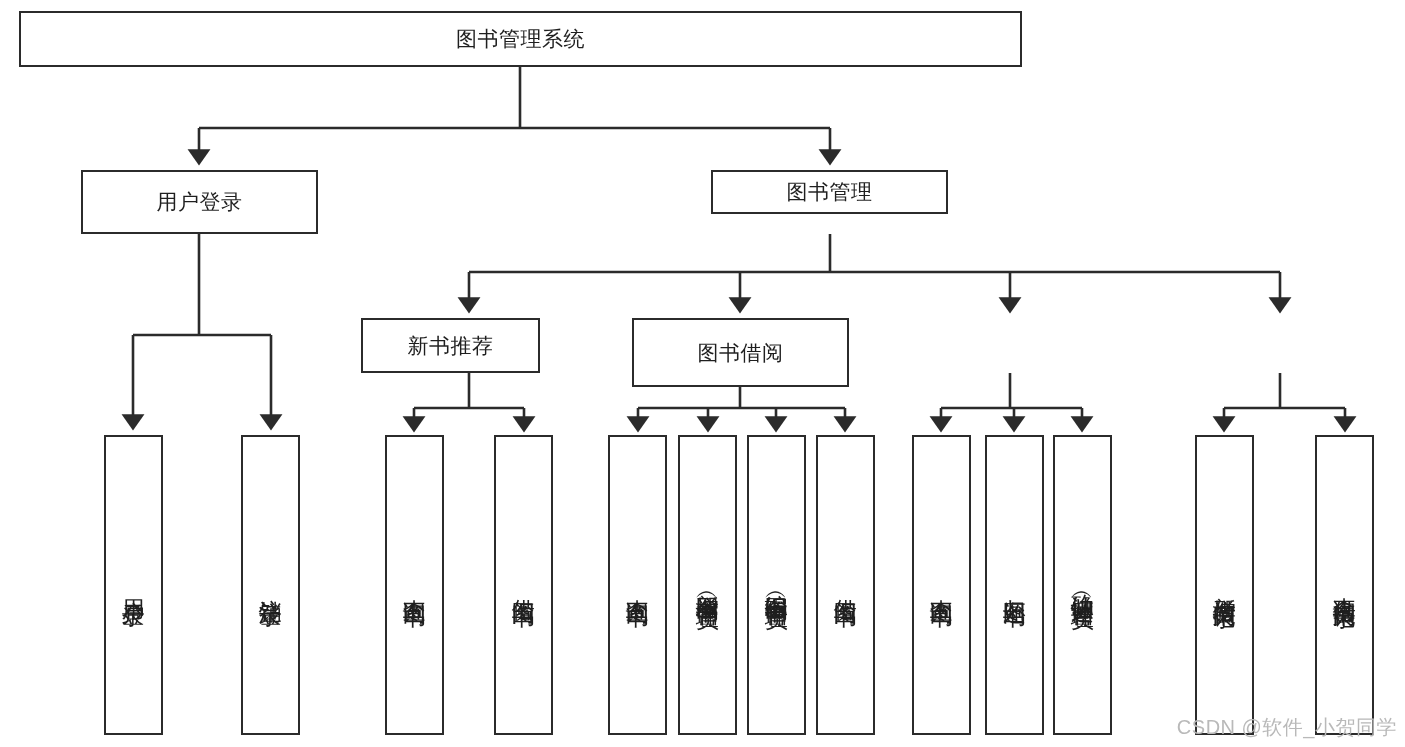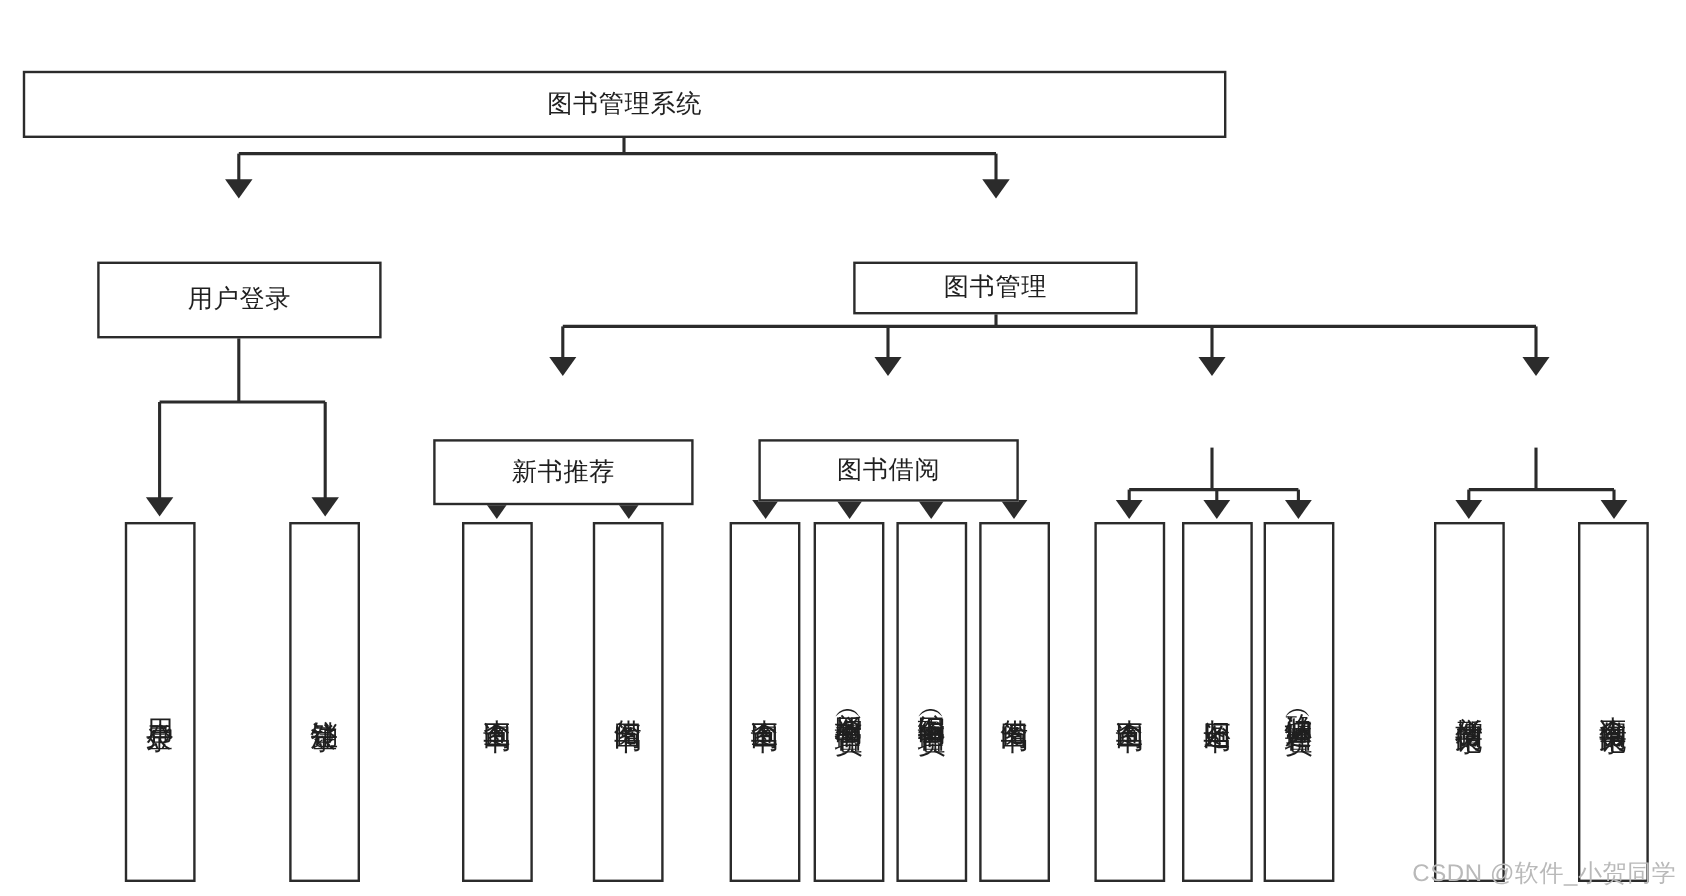--- a/index.html
+++ b/index.html
@@ -22,21 +22,20 @@
   }
   .node{
     position:absolute;
     box-sizing:border-box;
     border:2.5px solid #2b2b2b;
     background:#ffffff;
     display:flex;
     align-items:center;
     justify-content:center;
     text-align:center;
-    margin-top:48px;
   }
   .node .lbl{
     font-size:21px;
     line-height:1.12;
     letter-spacing:0.5px;
     color:#1f1f1f;
     white-space:nowrap;
   }
   
   .leaf{
@@ -128,24 +127,24 @@
     <span class="lbl">图书管理系统</span>
   </div>
 
   <div class="node" style="left:81px;top:170px;width:237px;height:64px;">
     <span class="lbl">用户登录</span>
   </div>
   <div class="node" style="left:711px;top:170px;width:237px;height:44px;">
     <span class="lbl">图书管理</span>
   </div>
 
-  <div class="node" style="left:361px;top:318px;width:217px;height:55px;">
+  <div class="node" style="left:361px;top:318px;width:179px;height:55px;">
     <span class="lbl">新书推荐</span>
   </div>
-  <div class="node" style="left:632px;top:318px;width:217px;height:52px;">
+  <div class="node" style="left:632px;top:318px;width:217px;height:69px;">
     <span class="lbl">图书借阅</span>
   </div>
 
   <div class="leaf" style="left:104px;top:435px;width:59px;height:300px;">
     <span class="vlbl">用户登录</span>
   </div>
   <div class="leaf" style="left:241px;top:435px;width:59px;height:300px;">
     <span class="vlbl">注销登录</span>
   </div>
 

